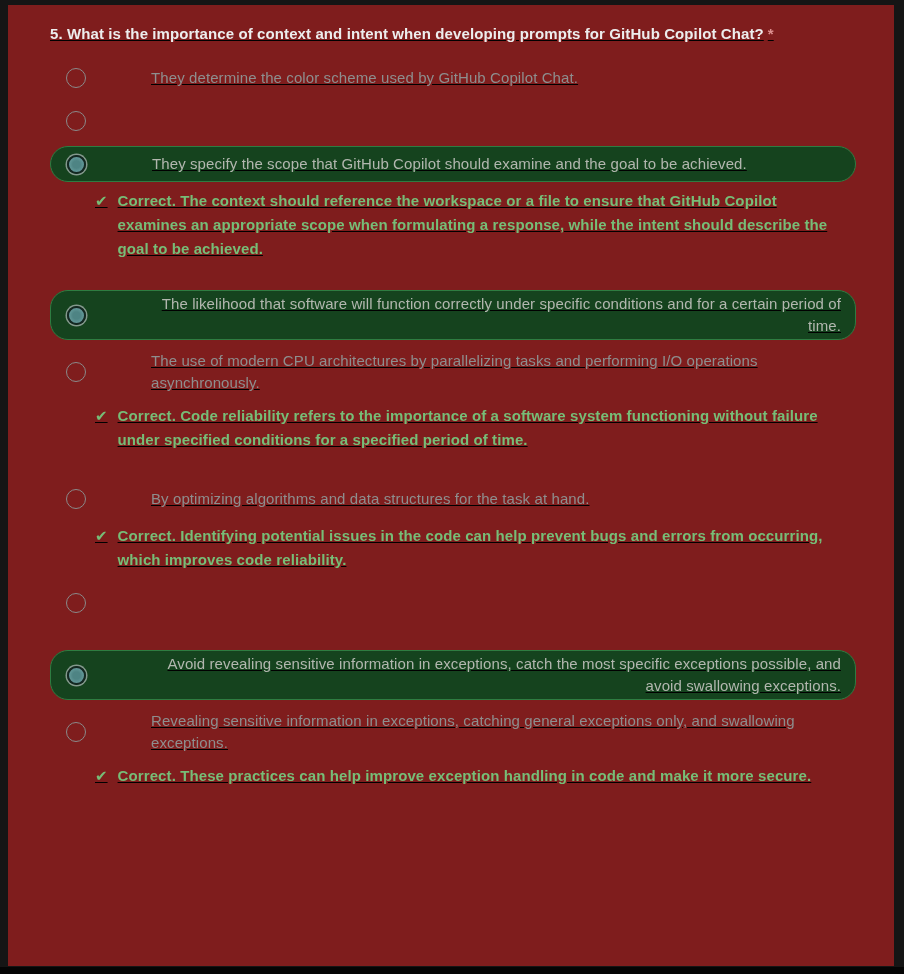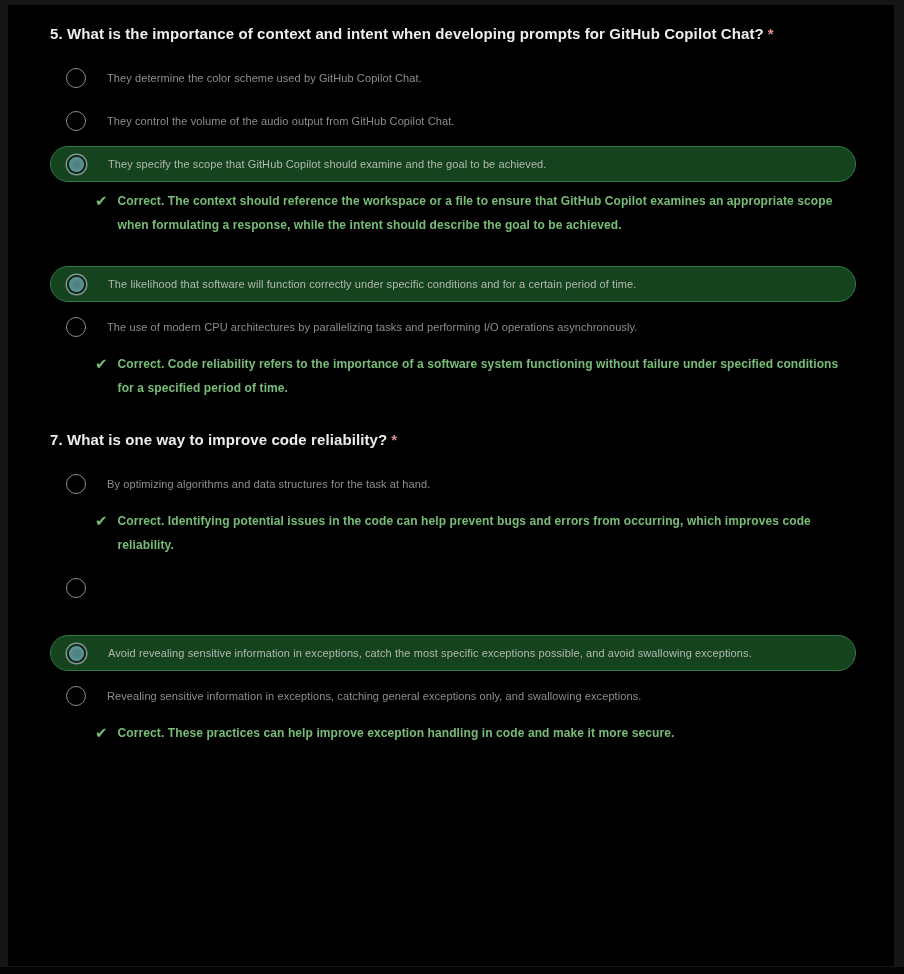--- a/index.html
+++ b/index.html
@@ -22,23 +22,24 @@
   .bottom-bar {
     position: absolute;
     left: 0; bottom: 0;
     width: 100%; height: 7px;
     background: #040404;
   }
   .panel {
     box-sizing: border-box;
     width: 100%;
     height: 100%;
-    background: #000000;
+    background: #7f1d1d;
     padding: 18px 38px 30px 42px;
     overflow: hidden;
+    text-decoration: underline;
   }
   .question { margin-bottom: 29px; }
   .q-title {
     font-size: 15px;
     font-weight: 700;
     color: #ededed;
     margin: 0 0 15px 0;
     line-height: 22px;
     letter-spacing: 0.1px;
   }
@@ -53,82 +54,83 @@
     min-height: 36px;
     margin-bottom: 7px;
     padding: 2px 14px 2px 15px;
     box-sizing: border-box;
     border-radius: 18px;
     border: 1px solid transparent;
   }
   .option.selected {
     background: var(--pill-bg, #15431e);
     border: 1px solid var(--pill-border, #2e7c41);
+    text-align: right;
   }
   .radio {
     flex: 0 0 auto;
     width: 18px;
     height: 18px;
     border-radius: 50%;
     border: 1px solid #8a8a8a;
     background: transparent;
     margin-right: 21px;
   }
   .option.selected .radio {
     width: 15px;
     height: 15px;
     border: 2px solid #142722;
     background: radial-gradient(circle, #4e8484 35%, #6ba2a2 85%);
     box-shadow: 0 0 0 1.5px #84988d;
     margin-left: 1px;
     margin-right: 22px;
   }
   .opt-label {
-    font-size: 11px;
+    font-size: 15px;
     color: #8e8e8e;
     line-height: 22px;
     letter-spacing: 0.1px;
+    margin-left: 44px;
   }
   .option.selected .opt-label { color: #b2b7af; }
   .feedback {
     display: flex;
     align-items: flex-start;
     gap: 10px;
     margin: 6px 0 13px 45px;
     max-width: 745px;
   }
   .check {
     color: var(--feedback-green, #77bd77);
     font-size: 15px;
     font-weight: 700;
     line-height: 24px;
   }
   .fb-text {
     color: var(--feedback-green, #77bd77);
-    font-size: 12px;
+    font-size: 15px;
     font-weight: 600;
     line-height: 24px;
     letter-spacing: 0.1px;
   }
 </style>
 </head>
 <body>
 
 <div class="frame">
   <main class="panel">
     <div>
         <section class="question">
           <h2 class="q-title"><span>5. What is the importance of context and intent when developing prompts for GitHub Copilot Chat?</span><span class="req">*</span></h2>
           <div class="option">
             <span class="radio"></span>
             <span class="opt-label">They determine the color scheme used by GitHub Copilot Chat.</span>
           </div>
           <div class="option">
             <span class="radio"></span>
-            <span class="opt-label">They control the volume of the audio output from GitHub Copilot Chat.</span>
           </div>
           <div class="option selected">
             <span class="radio"></span>
             <span class="opt-label">They specify the scope that GitHub Copilot should examine and the goal to be achieved.</span>
           </div>
           <div class="feedback">
             <span class="check">✔</span>
             <span class="fb-text">Correct. The context should reference the workspace or a file to ensure that GitHub Copilot examines an appropriate scope when formulating a response, while the intent should describe the goal to be achieved.</span>
           </div>
         </section>
@@ -140,21 +142,20 @@
           <div class="option">
             <span class="radio"></span>
             <span class="opt-label">The use of modern CPU architectures by parallelizing tasks and performing I/O operations asynchronously.</span>
           </div>
           <div class="feedback">
             <span class="check">✔</span>
             <span class="fb-text">Correct. Code reliability refers to the importance of a software system functioning without failure under specified conditions for a specified period of time.</span>
           </div>
         </section>
         <section class="question">
-          <h2 class="q-title"><span>7. What is one way to improve code reliability?</span><span class="req">*</span></h2>
           <div class="option">
             <span class="radio"></span>
             <span class="opt-label">By optimizing algorithms and data structures for the task at hand.</span>
           </div>
           <div class="feedback">
             <span class="check">✔</span>
             <span class="fb-text">Correct. Identifying potential issues in the code can help prevent bugs and errors from occurring, which improves code reliability.</span>
           </div>
           <div class="option">
             <span class="radio"></span>

